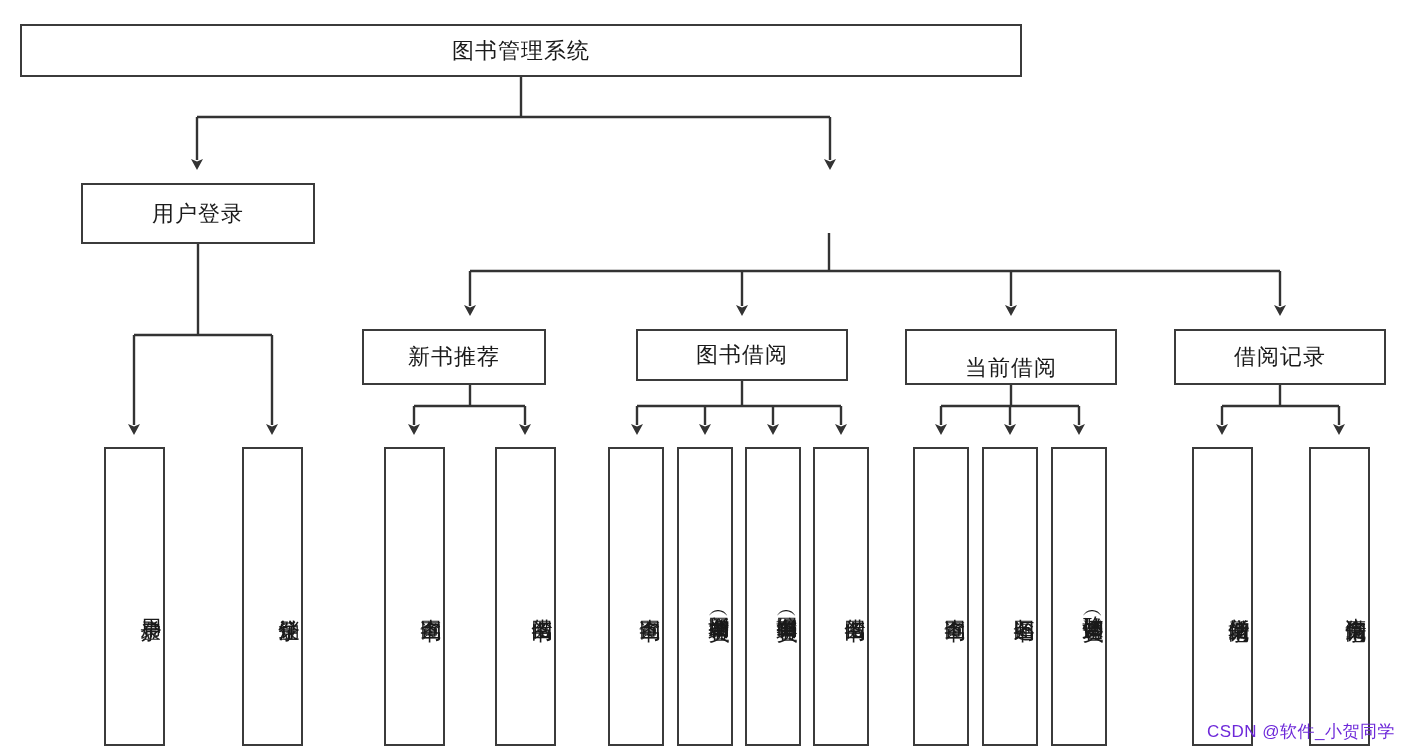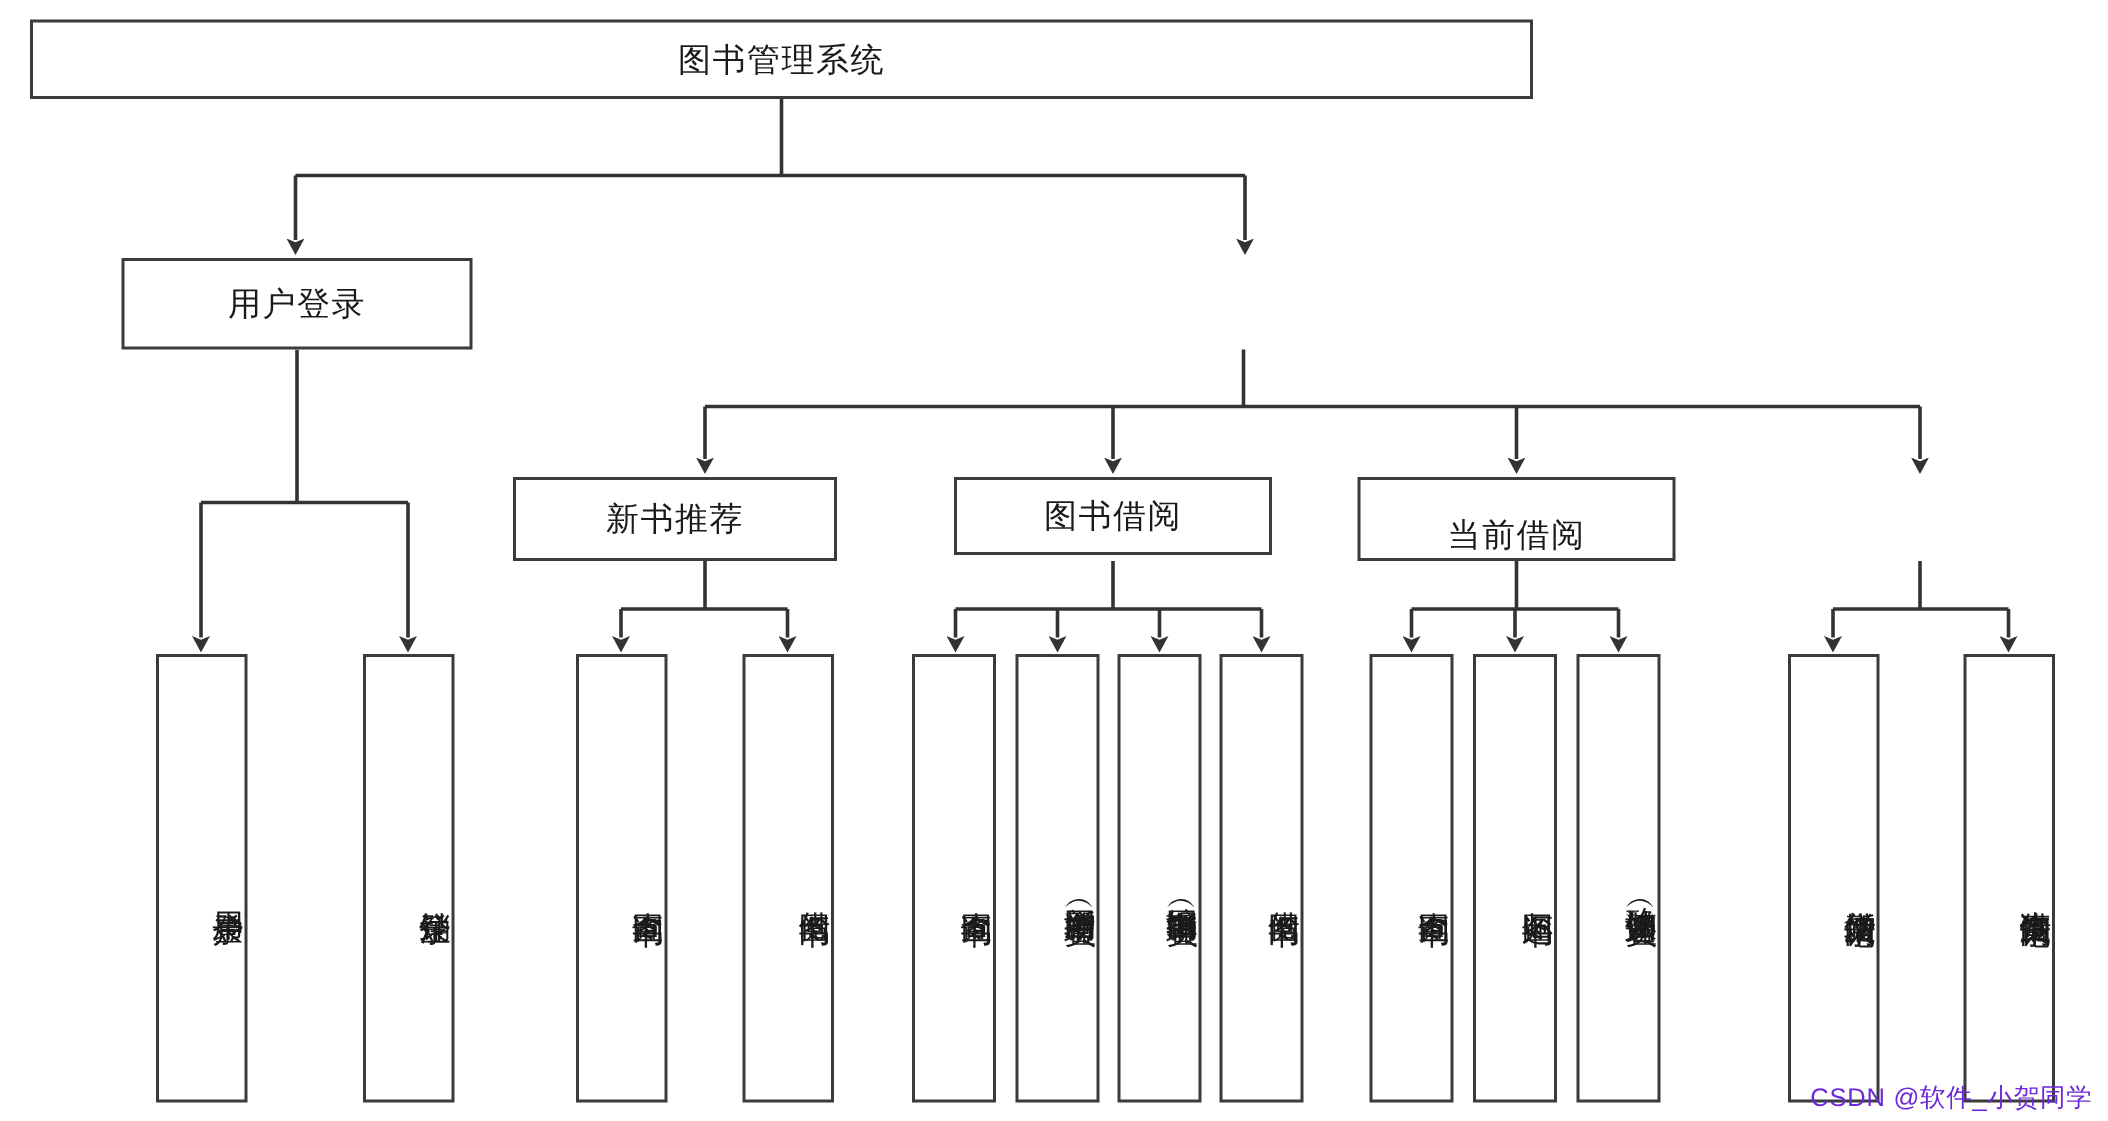--- a/index.html
+++ b/index.html
@@ -19,20 +19,21 @@
   }
   .node {
     position: absolute;
     box-sizing: border-box;
     border: 2.5px solid #3b3b3b;
     background: #ffffff;
     display: flex;
     align-items: center;
     justify-content: center;
     color: #1a1a1a;
+    margin-top: 11px;
   }
   .node.horiz {
     font-size: 22px;
     letter-spacing: 1px;
   }
   .node.vert {
     writing-mode: vertical-rl;
     text-orientation: upright;
     font-size: 21px;
     line-height: 1.12;
@@ -126,28 +127,31 @@
   </svg>
 
   <div class="node horiz" style="left:20px; top:13px; width:1002px; height:53px;">
     <span>图书管理系统</span>
   </div>
 
   <div class="node horiz" style="left:81px; top:172px; width:234px; height:61px;">
     <span>用户登录</span>
   </div>
 
-  <div class="node horiz" style="left:342px; top:318px; width:216px; height:56px;">
+  <div class="node horiz" style="left:362px; top:318px; width:184px; height:56px;">
     <span>新书推荐</span>
   </div>
   <div class="node horiz" style="left:636px; top:318px; width:212px; height:52px;">
     <span>图书借阅</span>
   </div>
   <div class="node horiz" style="left:905px; top:318px; width:212px; height:56px;align-items:flex-end;">
     <span>当前借阅</span>
+  </div>
+  <div class="node horiz" style="left:1174px; top:318px; width:212px; height:56px;">
+    <span>借阅记录</span>
   </div>
 
   <div class="node vert" style="left:104px; top:436px; width:61px; height:299px;">
     <span class="vtext">用户登录</span>
   </div>
   <div class="node vert" style="left:242px; top:436px; width:61px; height:299px;">
     <span class="vtext">注销登录</span>
   </div>
 
   <div class="node vert" style="left:384px; top:436px; width:61px; height:299px;">

